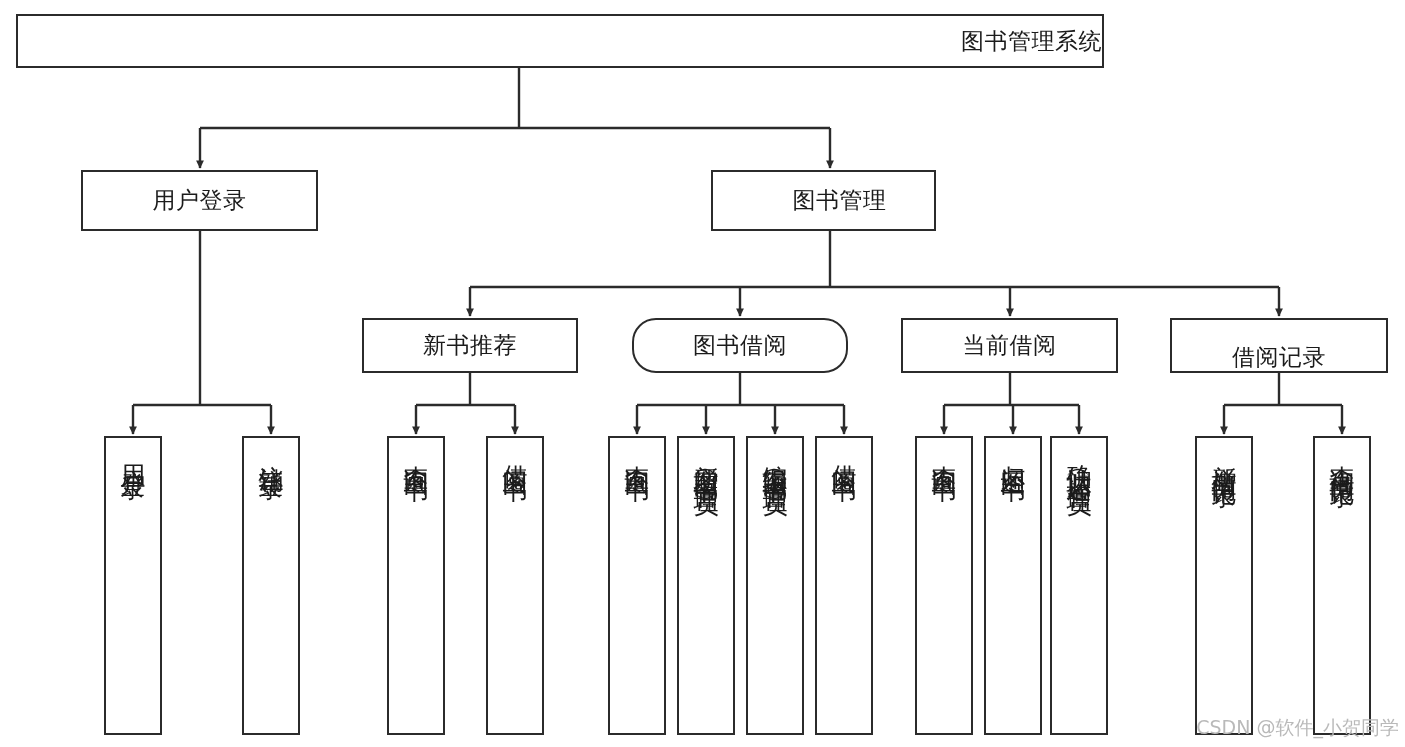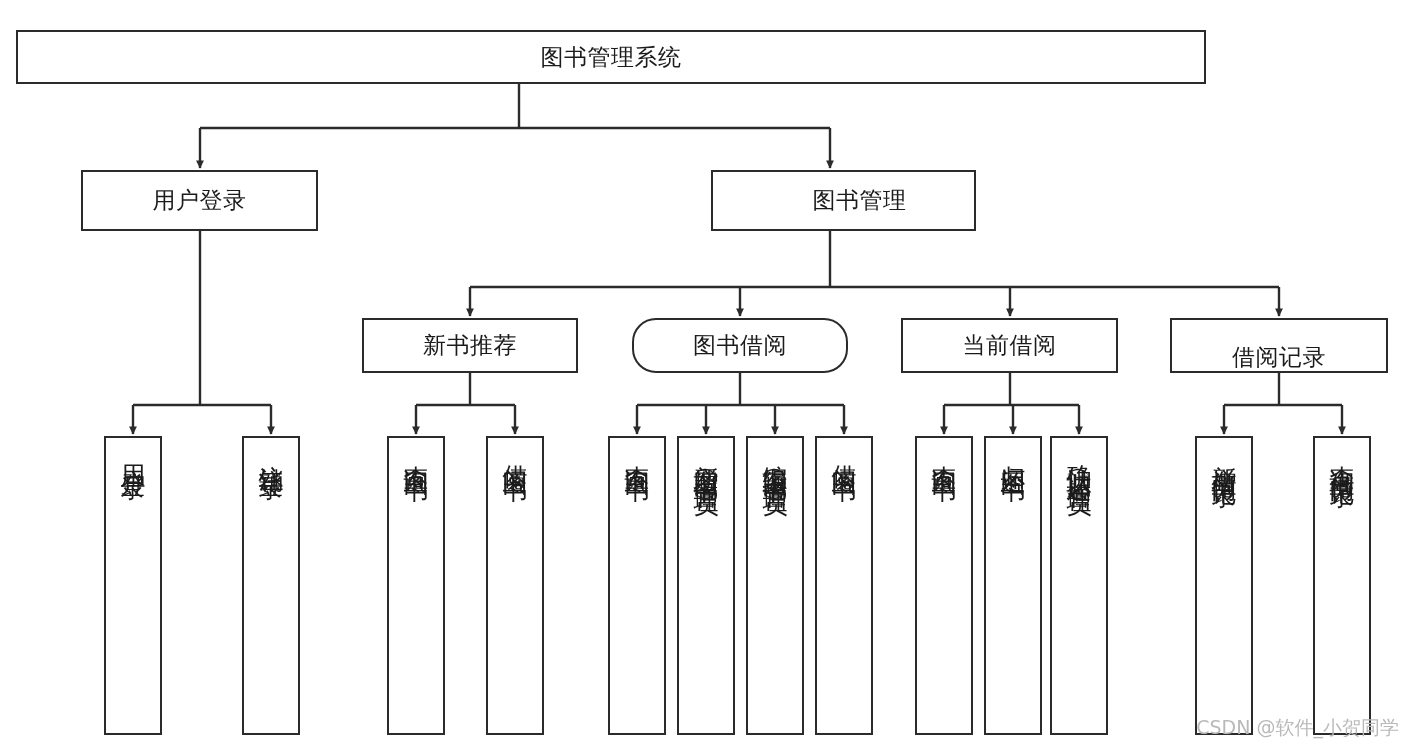--- a/index.html
+++ b/index.html
@@ -107,27 +107,27 @@
         <path d="M1013,405 L1013,434" marker-end="url(#arrowhead)"></path>
         <path d="M1079,405 L1079,434" marker-end="url(#arrowhead)"></path>
         <path d="M1279,373 L1279,405"></path>
         <path d="M1224,405 L1342,405"></path>
         <path d="M1224,405 L1224,434" marker-end="url(#arrowhead)"></path>
         <path d="M1342,405 L1342,434" marker-end="url(#arrowhead)"></path>
       </g>
   </svg>
 
   <div id="nodes">
-      <div class="node horizontal" style="left: 16px; top: 30px; width: 1190px; height: 54px;">
+      <div class="node horizontal" style="left: 16px; top: 14px; width: 1088px; height: 54px; justify-content: flex-end;">
         <span class="node-label">图书管理系统</span>
       </div>
       <div class="node horizontal" style="left: 81px; top: 170px; width: 237px; height: 61px;">
         <span class="node-label">用户登录</span>
       </div>
-      <div class="node horizontal" style="left: 711px; top: 170px; width: 265px; height: 61px; padding-left: 32px;">
+      <div class="node horizontal" style="left: 711px; top: 170px; width: 225px; height: 61px; padding-left: 32px;">
         <span class="node-label">图书管理</span>
       </div>
       <div class="node horizontal" style="left: 362px; top: 318px; width: 216px; height: 55px; text-align: right;">
         <span class="node-label">新书推荐</span>
       </div>
       <div class="node horizontal" style="left: 632px; top: 318px; width: 216px; height: 55px; border-radius: 24px;">
         <span class="node-label">图书借阅</span>
       </div>
       <div class="node horizontal" style="left: 901px; top: 318px; width: 217px; height: 55px;">
         <span class="node-label">当前借阅</span>

